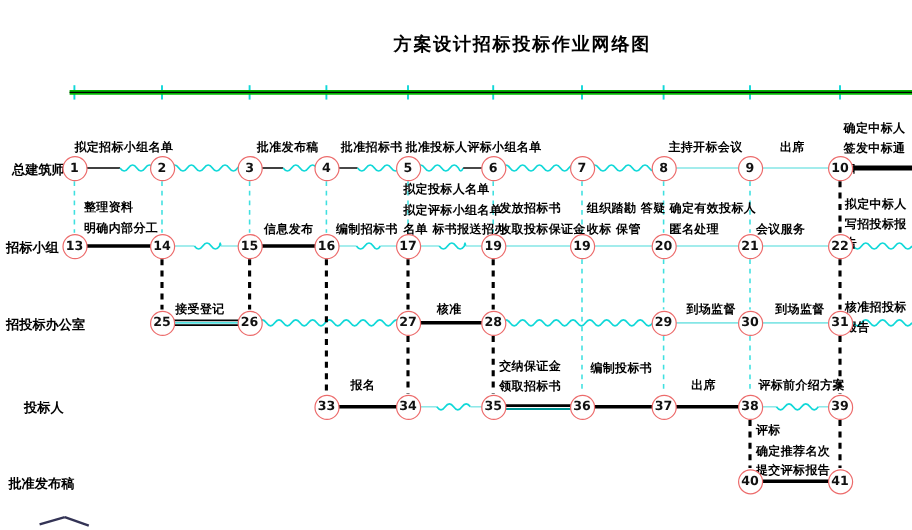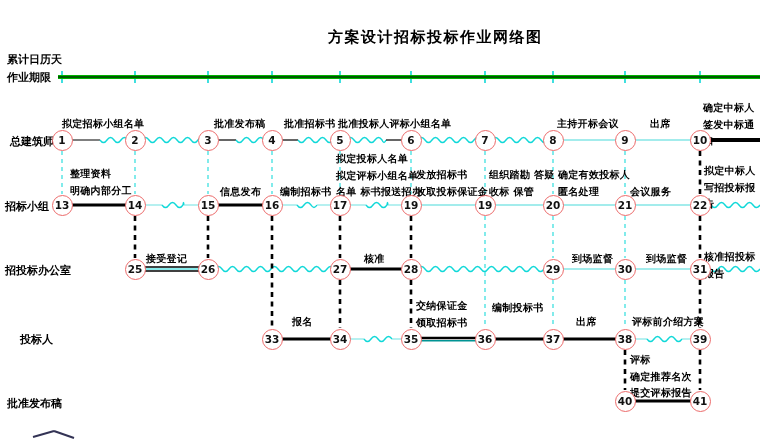--- a/index.html
+++ b/index.html
@@ -107,22 +107,20 @@
       <line x1="340" y1="280" x2="340" y2="328" stroke="#000000" stroke-width="2.6" stroke-dasharray="5 4.5"></line>
       <line x1="411" y1="216" x2="411" y2="258" stroke="#000000" stroke-width="2.6" stroke-dasharray="5 4.5"></line>
       <line x1="411" y1="280" x2="411" y2="328" stroke="#000000" stroke-width="2.6" stroke-dasharray="5 4.5"></line>
       <line x1="625" y1="350" x2="625" y2="390" stroke="#000000" stroke-width="2.6" stroke-dasharray="5 4.5"></line>
       <line x1="700" y1="151" x2="700" y2="194" stroke="#000000" stroke-width="2.6" stroke-dasharray="5 4.5"></line>
       <line x1="700" y1="216" x2="700" y2="258" stroke="#000000" stroke-width="2.6" stroke-dasharray="5 4.5"></line>
       <line x1="700" y1="280" x2="700" y2="328" stroke="#000000" stroke-width="2.6" stroke-dasharray="5 4.5"></line>
       <line x1="700" y1="350" x2="700" y2="390" stroke="#000000" stroke-width="2.6" stroke-dasharray="5 4.5"></line>
     </svg>
   <div class="title">方案设计招标投标作业网络图</div>
-  <div class="lane" style="left:7px;top:51px">累计日历天
-作业期限</div>
 <div class="node" style="left: 51.5px; top: 129.5px; border: 1.6px solid rgb(236, 107, 107);">1</div>
     <div class="node" style="left: 124.5px; top: 129.5px; border: 1.6px solid rgb(236, 107, 107);">2</div>
     <div class="node" style="left: 197.5px; top: 129.5px; border: 1.6px solid rgb(236, 107, 107);">3</div>
     <div class="node" style="left: 261.5px; top: 129.5px; border: 1.6px solid rgb(236, 107, 107);">4</div>
     <div class="node" style="left: 329.5px; top: 129.5px; border: 1.6px solid rgb(236, 107, 107);">5</div>
     <div class="node" style="left: 400.5px; top: 129.5px; border: 1.6px solid rgb(236, 107, 107);">6</div>
     <div class="node" style="left: 474.5px; top: 129.5px; border: 1.6px solid rgb(236, 107, 107);">7</div>
     <div class="node" style="left: 542.5px; top: 129.5px; border: 1.6px solid rgb(236, 107, 107);">8</div>
     <div class="node" style="left: 614.5px; top: 129.5px; border: 1.6px solid rgb(236, 107, 107);">9</div>
     <div class="node" style="left: 689.5px; top: 129.5px; border: 1.6px solid rgb(236, 107, 107);">10</div>

